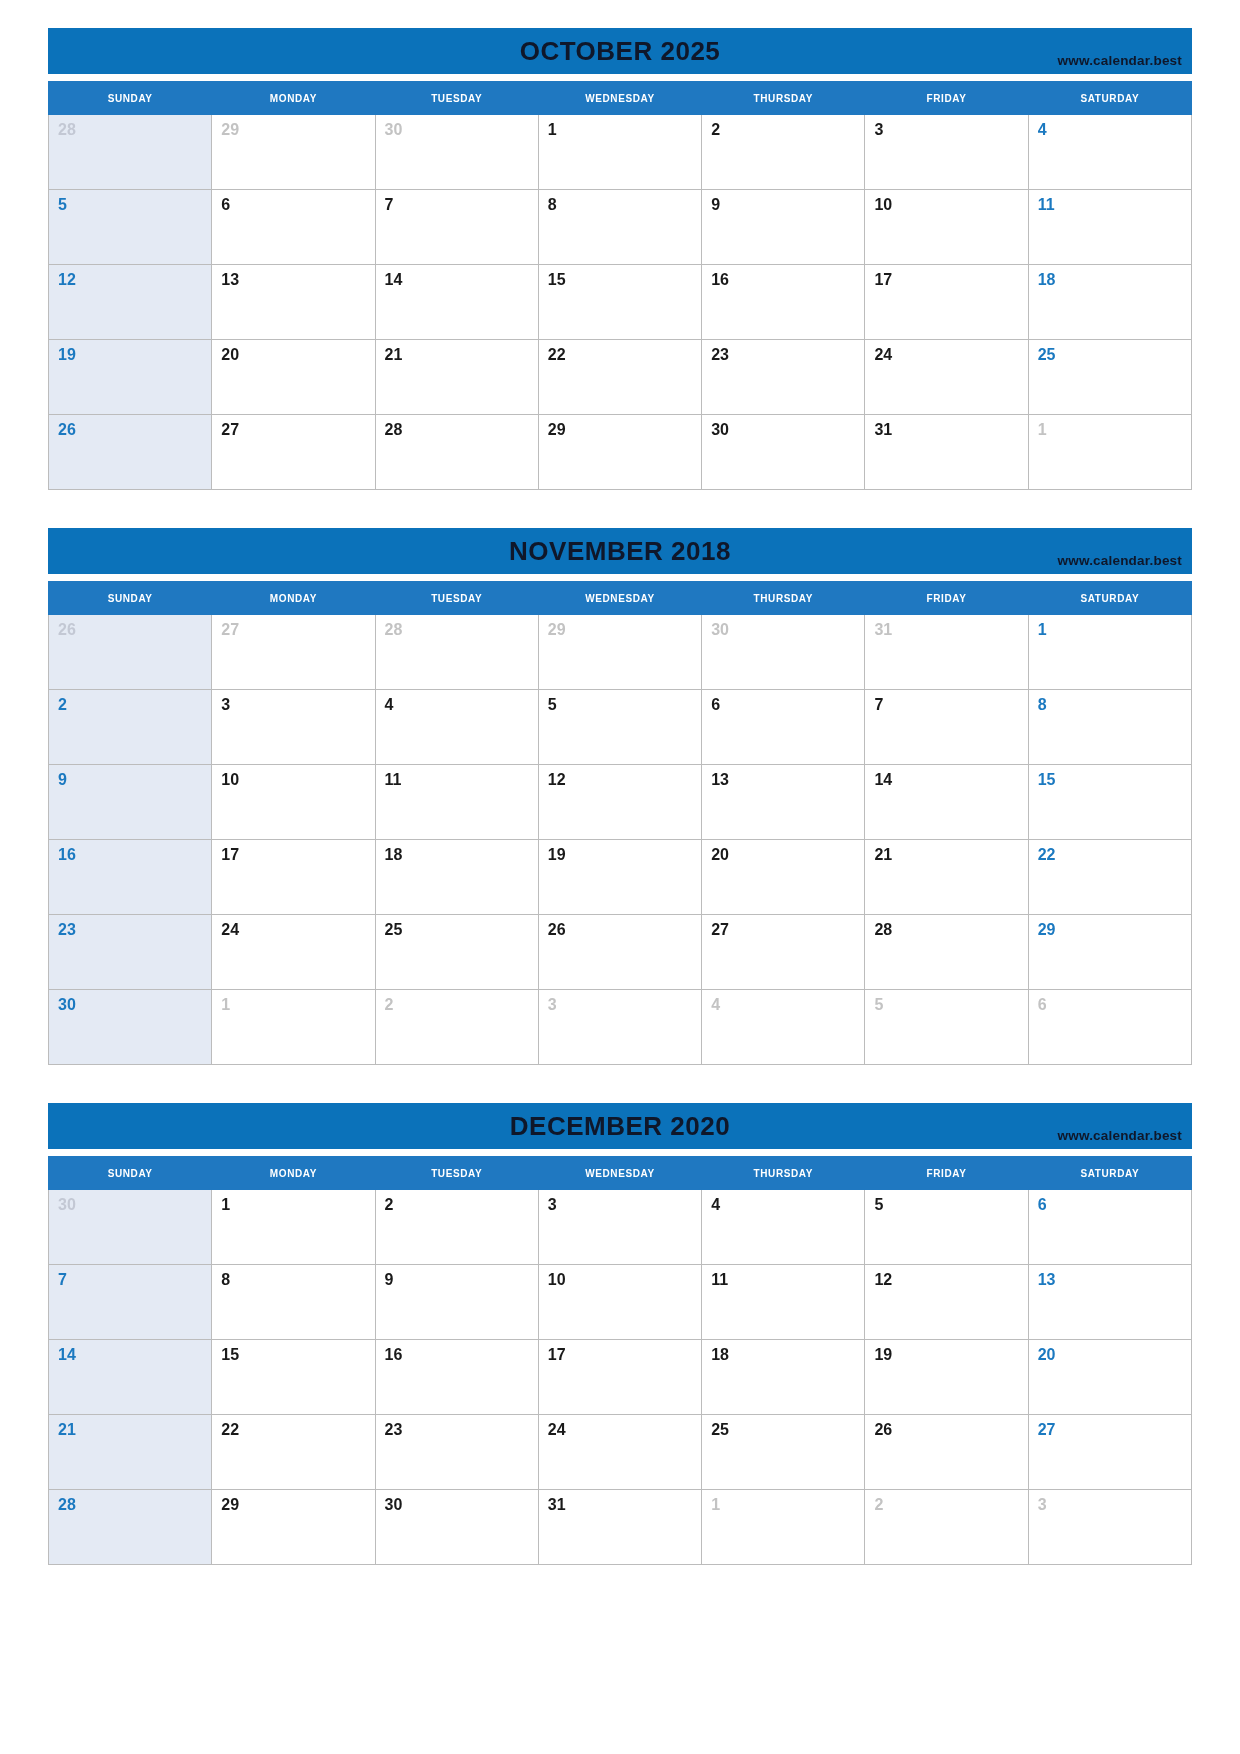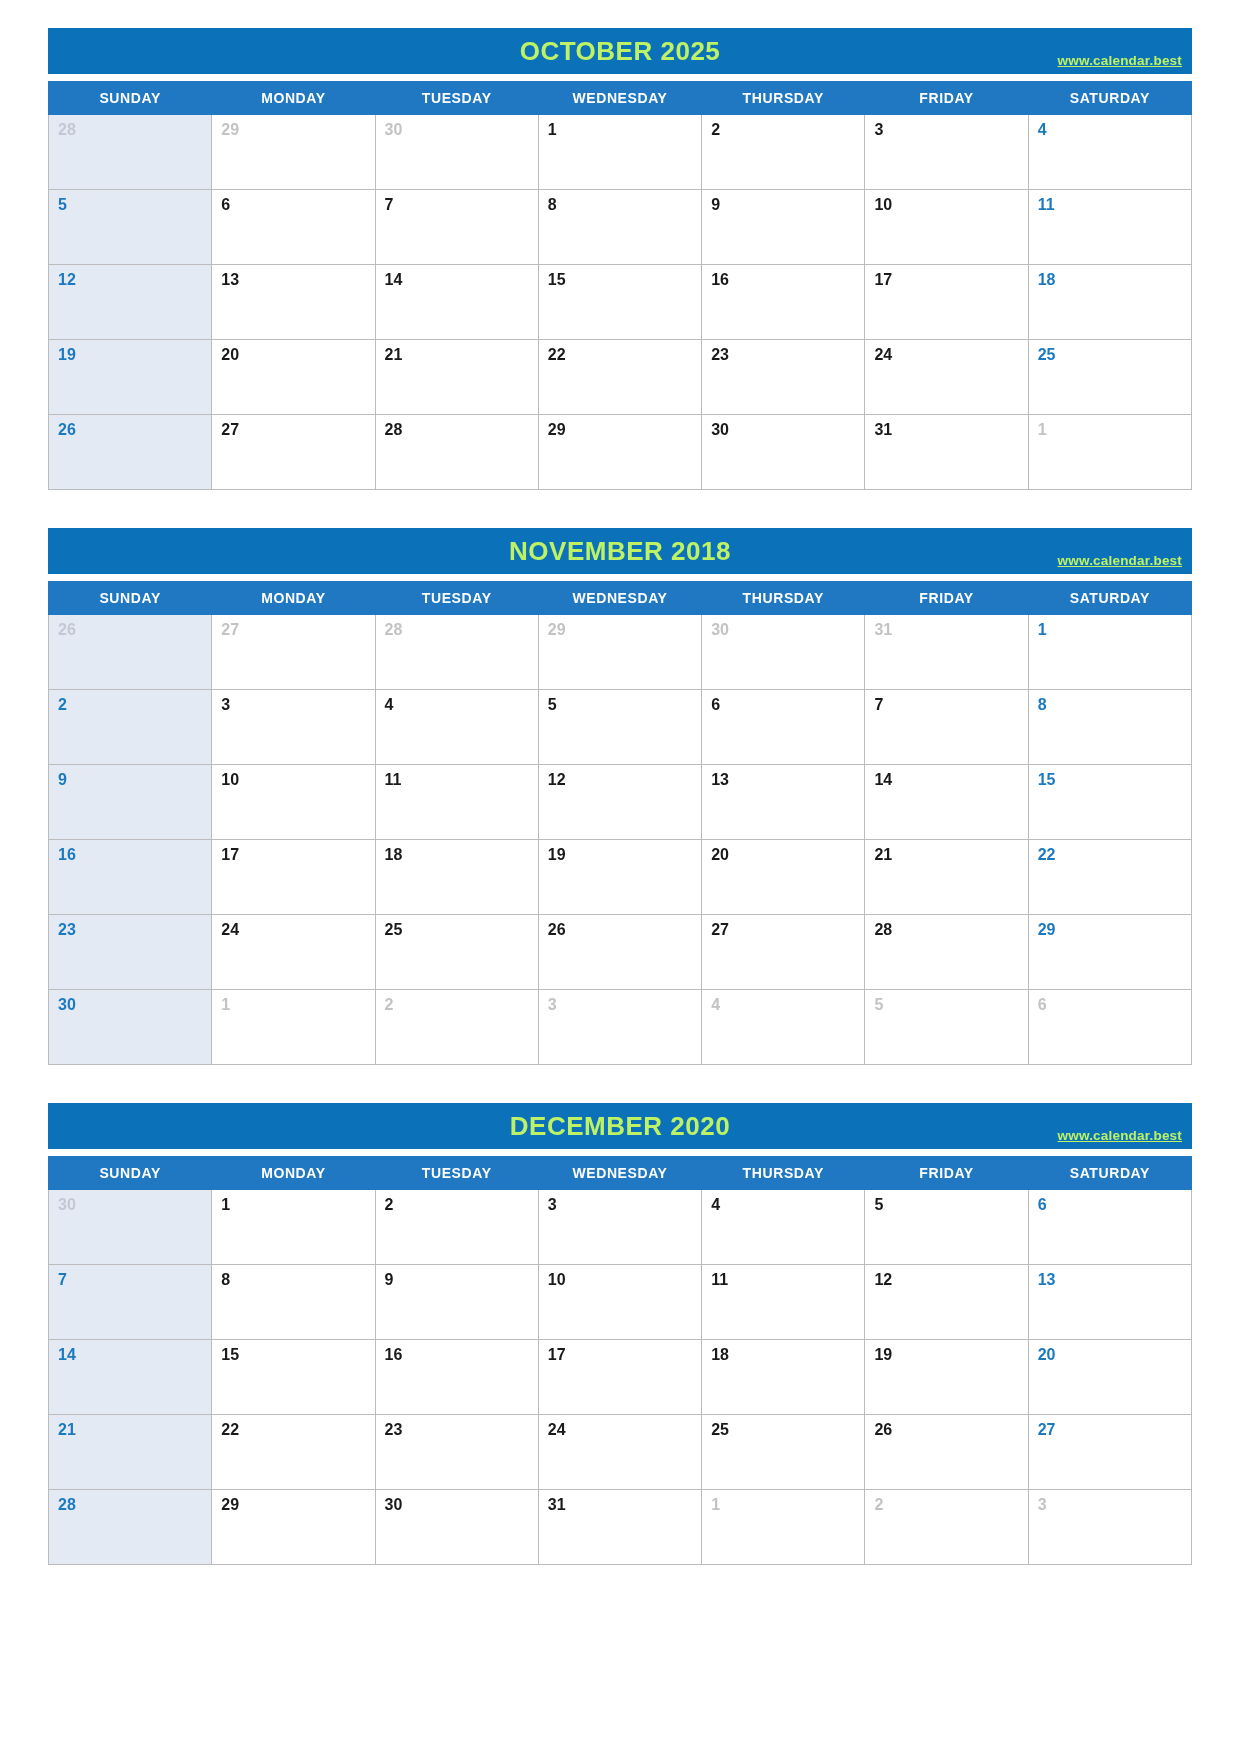--- a/index.html
+++ b/index.html
@@ -26,45 +26,44 @@
   }
   .month-header {
     background: #0b72ba;
     height: 46px;
     position: relative;
     display: flex;
     align-items: center;
     justify-content: center;
   }
   .month-title {
-    color: #bef264;
+    color: #0f172a;
     font-size: 26px;
     font-weight: bold;
     letter-spacing: 0.5px;
   }
   .site-link {
     position: absolute;
     right: 10px;
     bottom: 6px;
-    color: #bef264;
+    color: #0f172a;
     font-size: 13.5px;
     font-weight: bold;
-    text-decoration: underline;
     letter-spacing: 0.2px;
   }
   table.cal {
     width: 100%;
     border-collapse: collapse;
     table-layout: fixed;
     margin-top: 7px;
   }
   table.cal th {
     background: #1f78c1;
     color: #ffffff;
-    font-size: 14px;
+    font-size: 10px;
     font-weight: bold;
     letter-spacing: 0.6px;
     height: 30px;
     border: 1px solid #1f78c1;
     text-align: center;
     vertical-align: middle;
   }
   table.cal td {
     border: 1px solid #bcbcbc;
     height: 68px;

